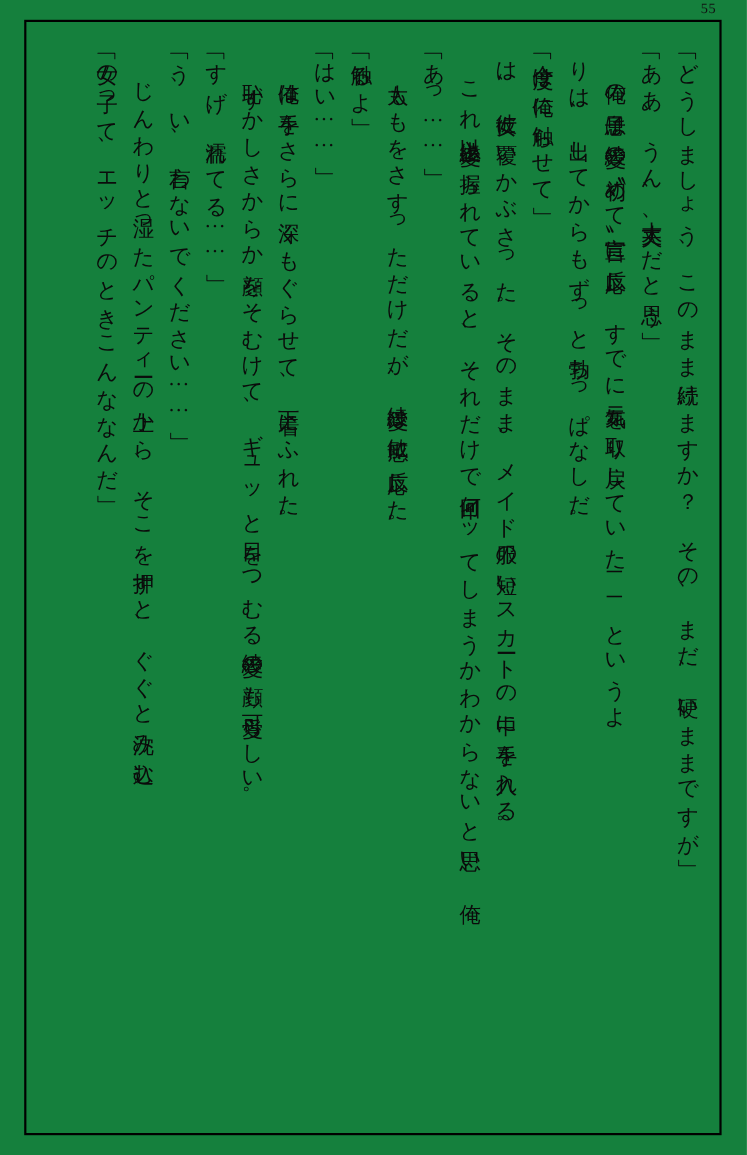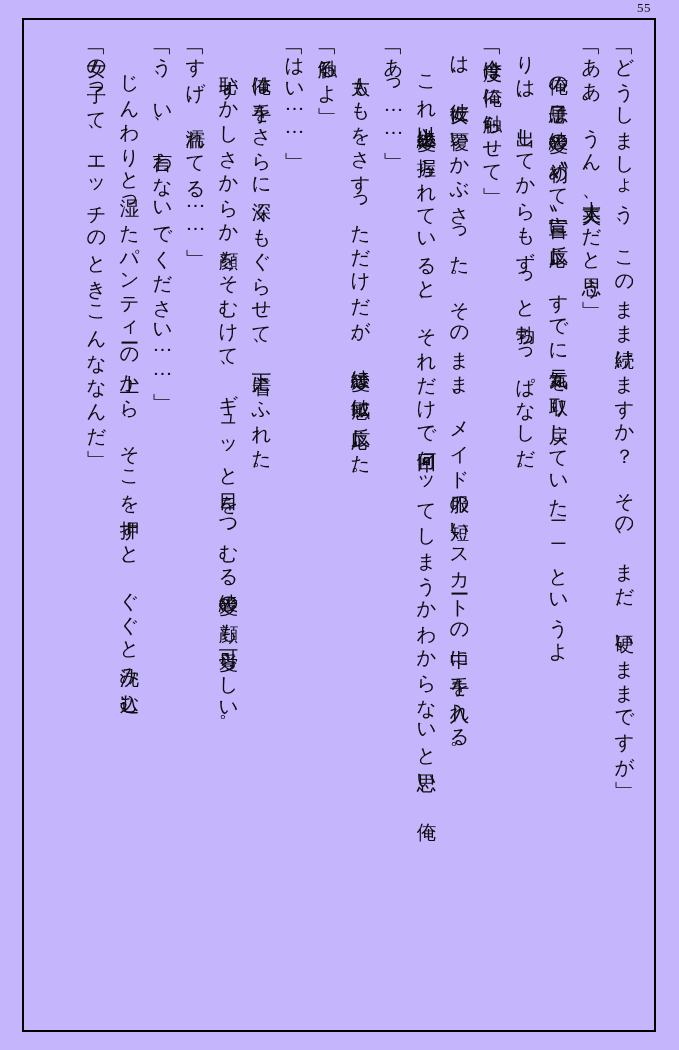--- a/index.html
+++ b/index.html
@@ -4,21 +4,21 @@
 <style>
   html, body {
     margin: 0;
     padding: 0;
     background: #ffffff;
   }
   .page {
     position: relative;
     width: 679px;
     height: 1050px;
-    background: #c4b5fd;
+    background: #15803d;
     overflow: hidden;
     box-sizing: border-box;
   }
   .page-number {
     position: absolute;
     top: 0px;
     right: 28px;
     font-family: "Liberation Serif", "DejaVu Serif", serif;
     font-size: 13px;
     color: #111111;

